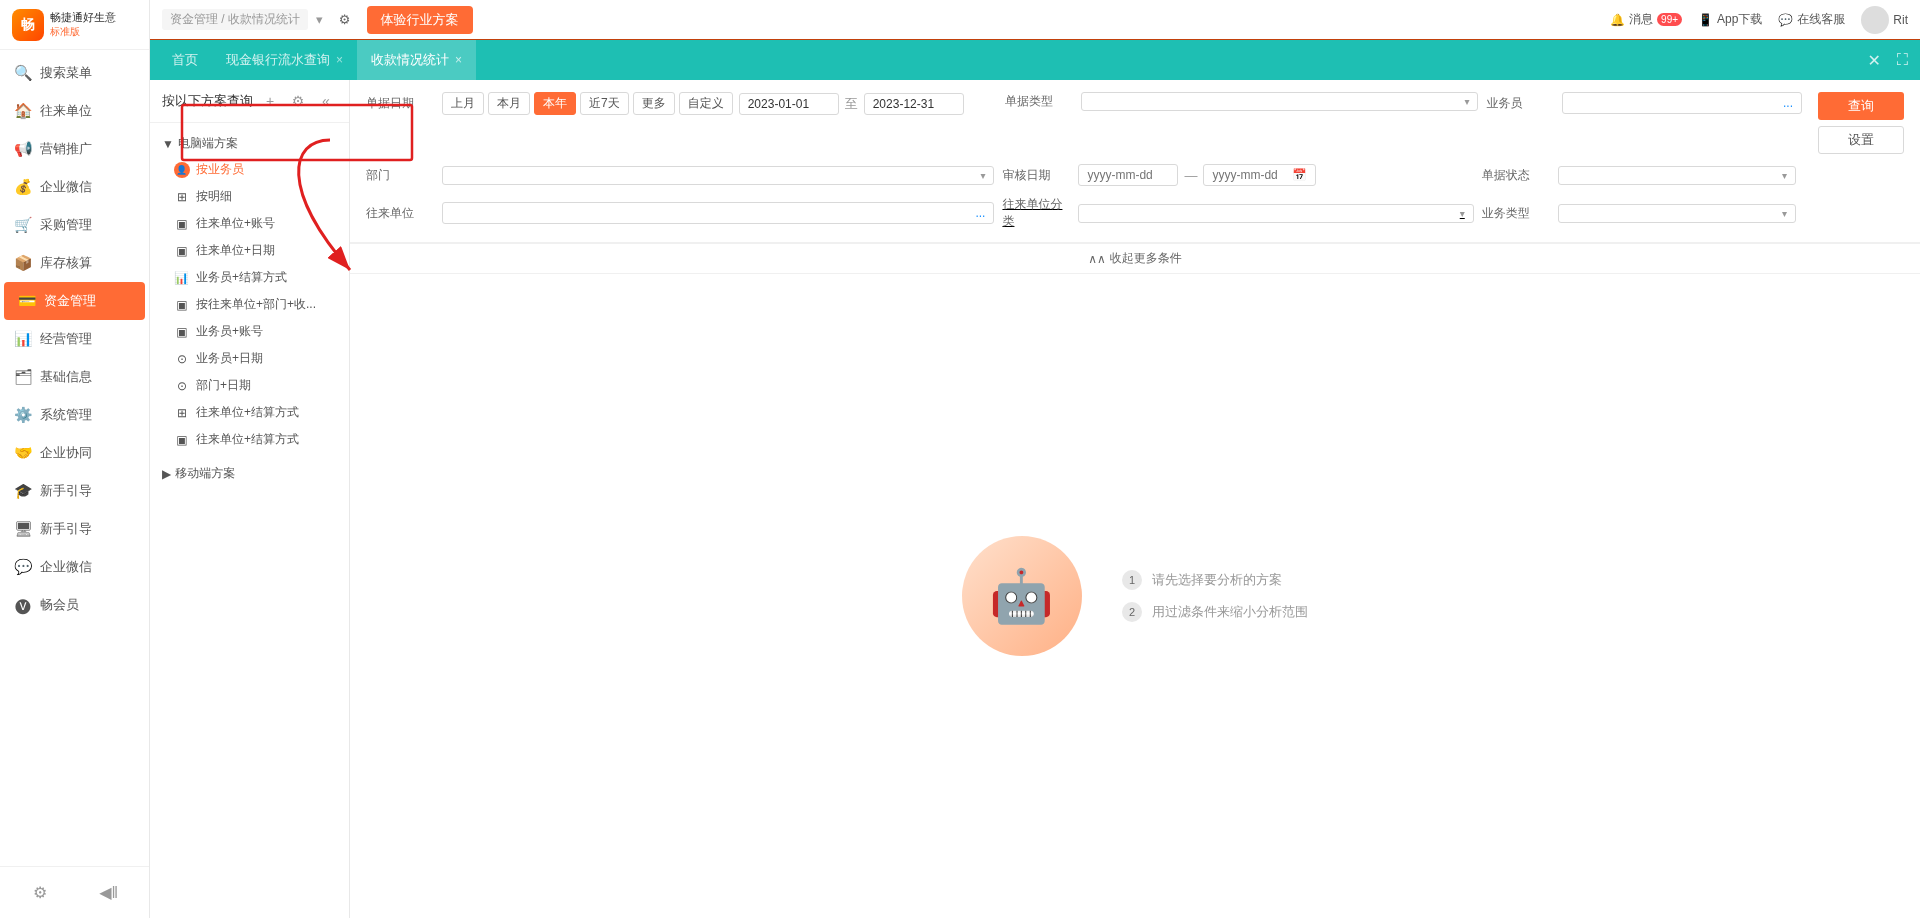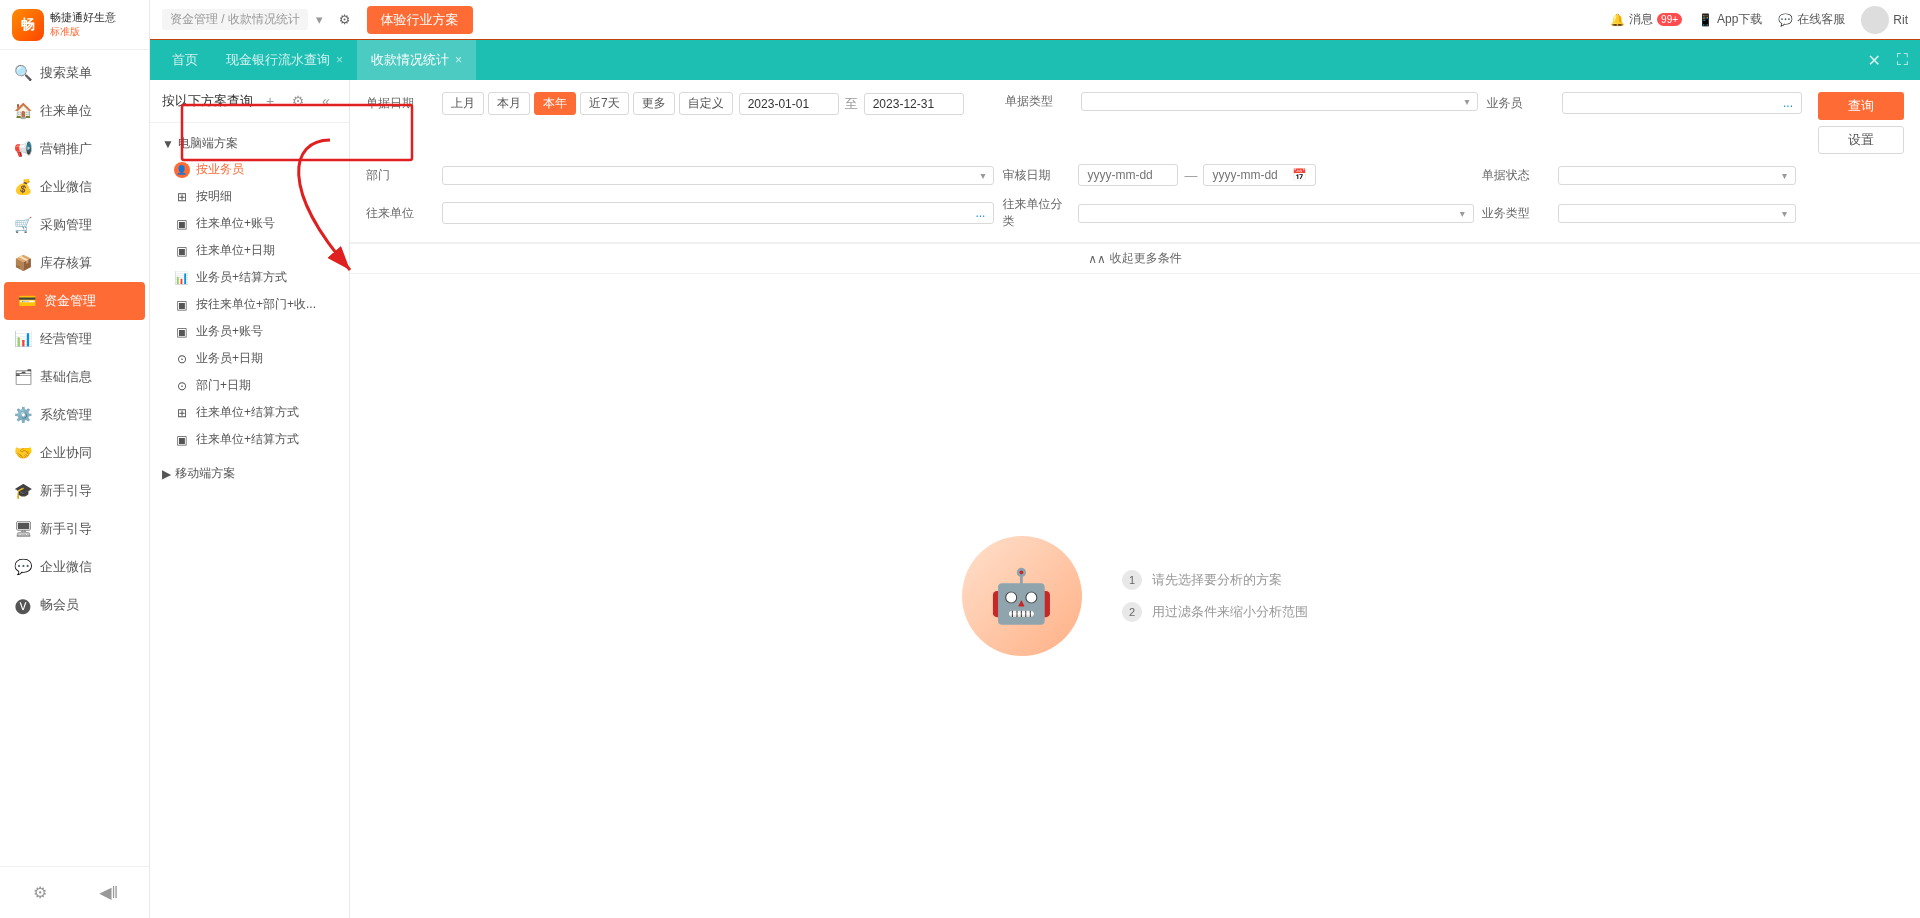--- a/index.html
+++ b/index.html
@@ -692,21 +692,21 @@
         </div>
 
         <div style="display:flex; align-items:center; gap:8px;">
           <div style="display:flex; align-items:center; gap:6px; flex:2;">
             <span class="query-label">往来单位</span>
             <div class="select-field" style="flex:1;">
               <span></span>
               <span class="more-btn">...</span>
             </div>
           </div>
-          <div style="display:flex; align-items:center; gap:6px; flex:1.5;">
+          <div style="display:flex; align-items:center; gap:6px; flex:1.5;text-decoration:underline;">
             <span class="query-label">往来单位分类</span>
             <div class="select-field" style="flex:1;">
               <span></span>
               <span class="select-arrow">▾</span>
             </div>
           </div>
           <div style="display:flex; align-items:center; gap:6px; flex:1;">
             <span class="query-label">业务类型</span>
             <div class="select-field" style="flex:1;">
               <span></span>

